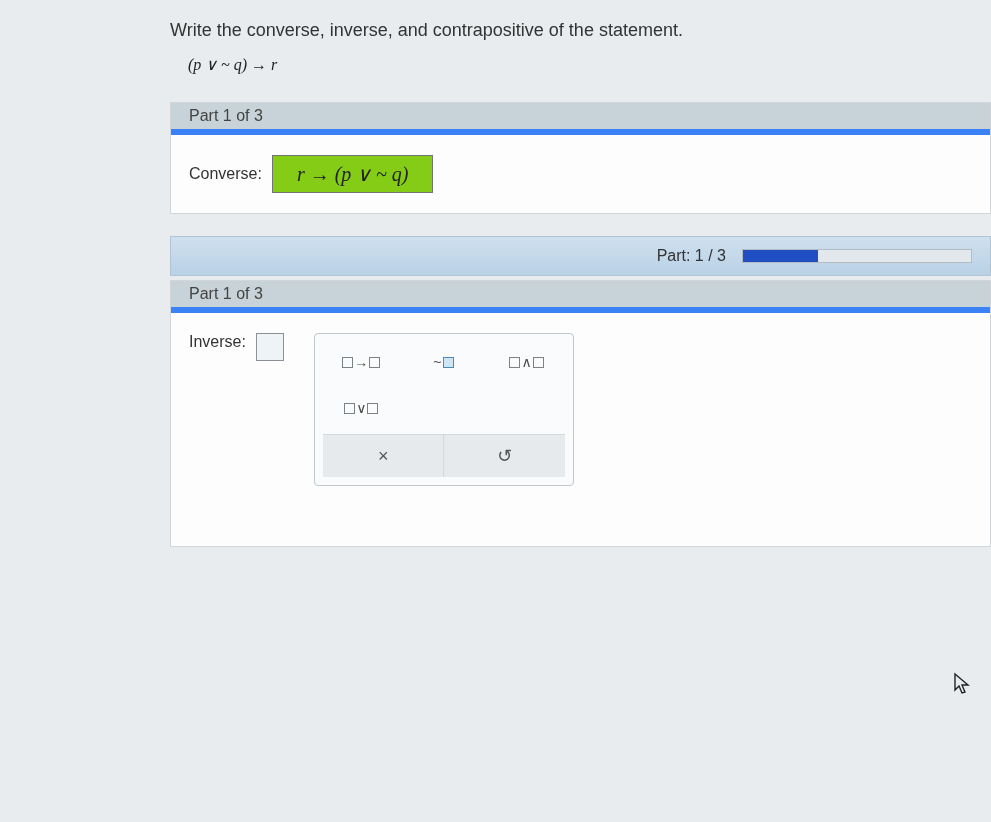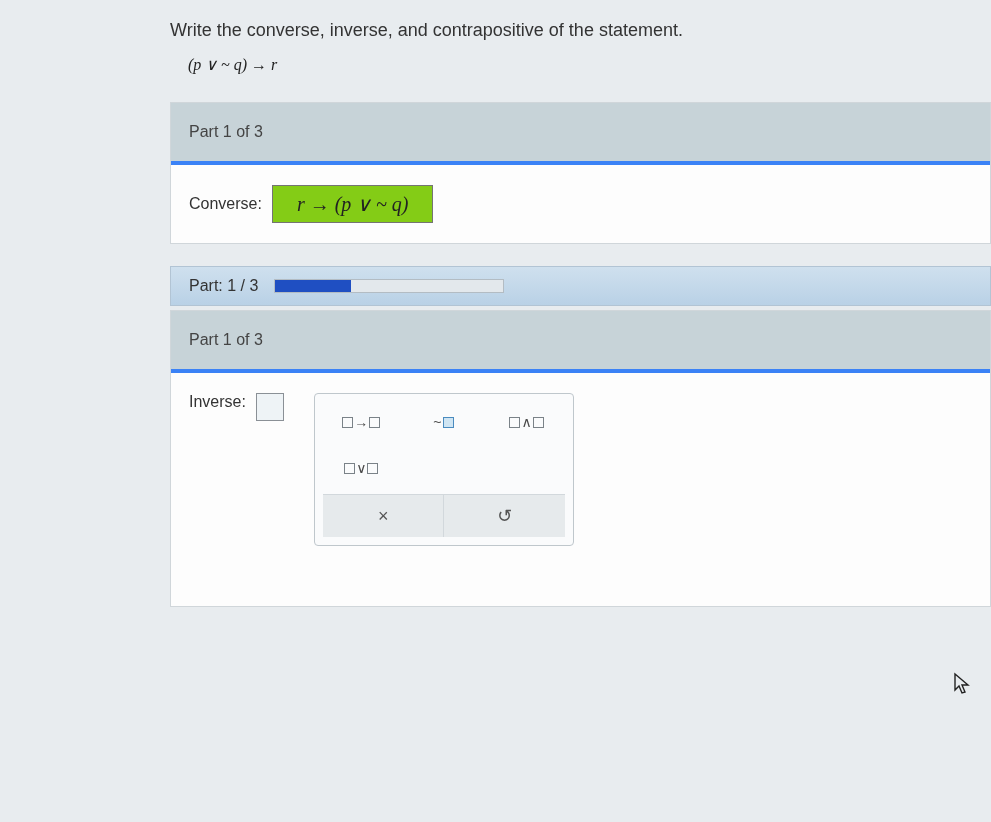--- a/index.html
+++ b/index.html
@@ -30,22 +30,22 @@
   }
   .panel {
     background: #fdfdfd;
     border: 1px solid #d0d6da;
     margin-bottom: 22px;
   }
   .part-header {
     background: #c7d3d8;
     color: #444;
     font-size: 16px;
-    padding: 20px 18px;
-    border-bottom: 4px solid #3b82f6;
+    padding: 4px 18px;
+    border-bottom: 6px solid #3b82f6;
   }
   .part-body {
     padding: 20px 18px;
     display: flex;
     align-items: center;
     gap: 10px;
     flex-wrap: wrap;
   }
   .label {
     font-size: 16px;
@@ -63,20 +63,21 @@
     align-items: center;
   }
   .progress-strip {
     background: linear-gradient(#cfe0ee,#b9d1e6);
     border: 1px solid #b2c4d4;
     padding: 10px 18px;
     display: flex;
     align-items: center;
     gap: 16px;
     margin-bottom: 4px;
+    justify-content: flex-end;
   }
   .progress-label {
     font-size: 16px;
     color: #333;
   }
   .progress-track {
     width: 230px;
     height: 14px;
     background: #e3e8ec;
     border: 1px solid #b3bcc3;

